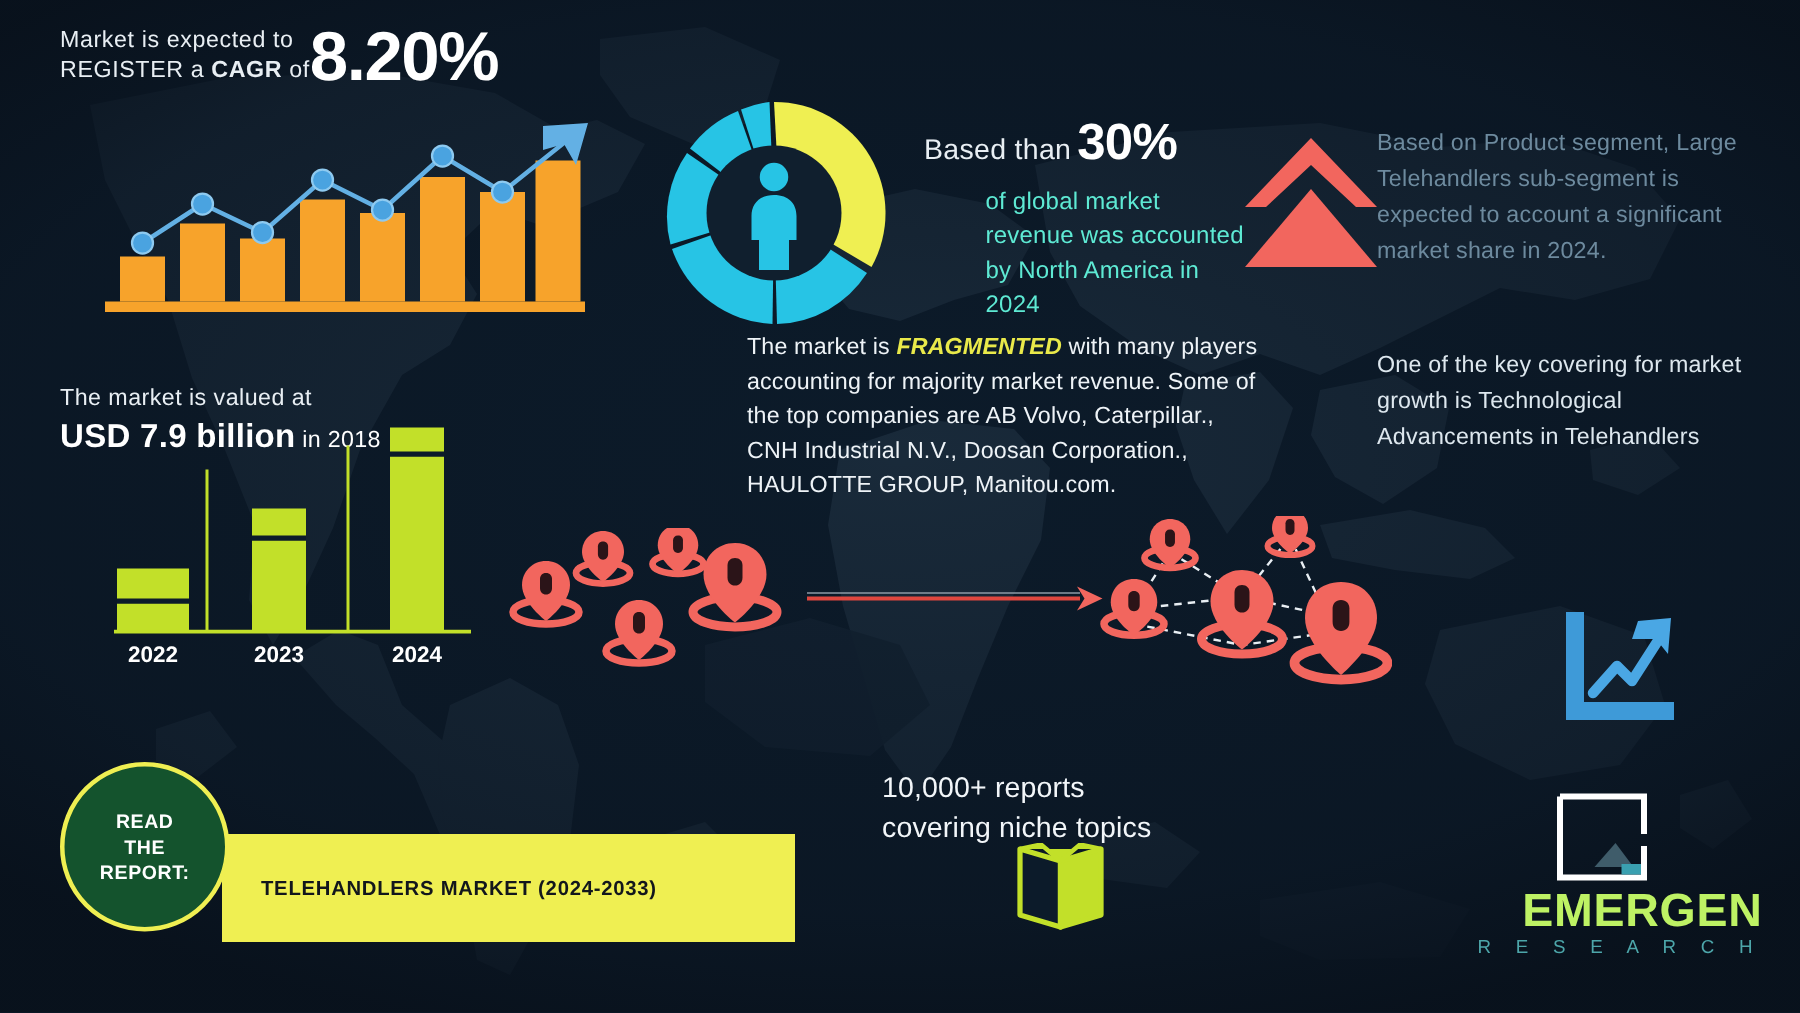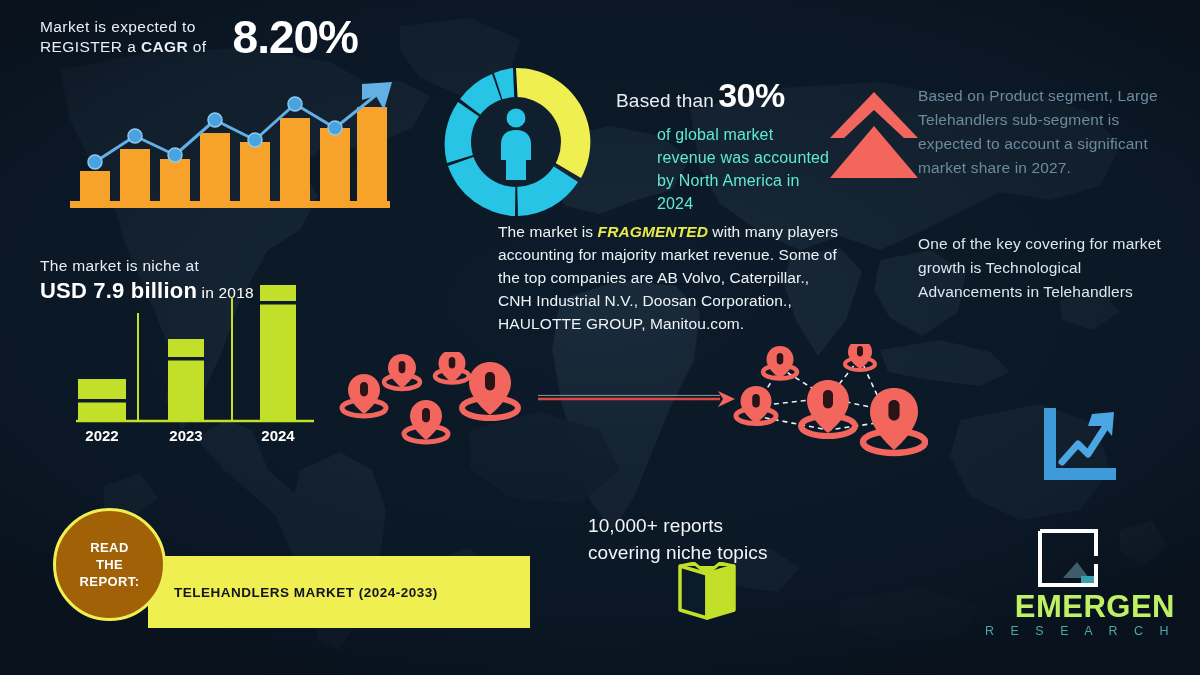--- a/index.html
+++ b/index.html
@@ -30,21 +30,21 @@
 
   
   #cagr-block { left:40px; top:14px; width:400px; }
   #cagr-lines { display:inline-block; vertical-align:middle; }
   #cagr-l1 { font-size:15.5px; letter-spacing:.4px; color:#e8eef3; line-height:20px; font-weight:400;}
   #cagr-l2 { font-size:15.5px; letter-spacing:.4px; color:#e8eef3; line-height:20px; font-weight:400;}
   #cagr-l2 b { font-weight:700; }
   #cagr-value {
     display:inline-block; vertical-align:middle;
     font-size:46px; font-weight:700; letter-spacing:-1px;
-    color:#ffffff; margin-left:26px; line-height:46px;text-align:center;
+    color:#ffffff; margin-left:0; line-height:46px;text-align:center;
   }
 
   
   #orange-chart { left:62px; top:78px; width:330px; height:135px; }
 
   
   #valued-block { left:40px; top:255px; width:300px; }
   #valued-l1 { font-size:15.5px; color:#e8eef3; line-height:22px; letter-spacing:.3px;}
   #valued-l2 { font-size:22px; font-weight:700; color:#ffffff; line-height:28px; letter-spacing:.2px;}
   #valued-l2 span.small { font-size:15.5px; font-weight:400; }
@@ -84,22 +84,22 @@
   
   #report-bar {
     left:148px; top:556px; width:382px; height:72px;
     background:#efef52;
   }
   #report-bar-label {
     position:absolute; left:26px; top:50%; transform:translateY(-50%);
     font-size:13.5px; font-weight:700; color:#12161c; letter-spacing:.5px; white-space:nowrap;
   }
   #report-circle {
-    left:53px; top:508px; width:113px; height:113px; border-radius:50%;
-    background:#a16207; border:3px solid #efef52;
+    left:40px; top:508px; width:113px; height:113px; border-radius:50%;
+    background:#14532d; border:3px solid #efef52;
     display:flex; align-items:center; justify-content:center; z-index:3;
   }
   #report-circle-text {
     font-size:13px; font-weight:700; color:#ffffff; text-align:center;
     line-height:17px; letter-spacing:.4px;
   }
 
   
   #reports-block { left:588px; top:512px; width:240px; }
   #reports-l1 { font-size:19px; color:#f2f6f9; line-height:27px; letter-spacing:.1px;}
@@ -191,21 +191,21 @@
       <circle cx="73" cy="58" r="7"></circle>
       <circle cx="113" cy="77" r="7"></circle>
       <circle cx="153" cy="42" r="7"></circle>
       <circle cx="193" cy="62" r="7"></circle>
       <circle cx="233" cy="26" r="7"></circle>
       <circle cx="273" cy="50" r="7"></circle>
     </g>
   </svg>
 
   <div class="abs" id="valued-block">
-    <div id="valued-l1">The market is niche at</div>
+    <div id="valued-l1">The market is valued at</div>
     <div id="valued-l2"><span>USD 7.9 billion</span><span class="small"> in 2018</span></div>
   </div>
 
   <svg class="abs" id="green-chart" viewBox="0 0 250 170">
     <g fill="#c2e029">
 
       <rect x="8" y="104" width="48" height="42"></rect>
       <rect x="8" y="124" width="48" height="3.5" fill="#0c1b2a"></rect>
 
       <rect x="98" y="64" width="36" height="82"></rect>
@@ -250,21 +250,21 @@
     <div id="pct-rest">of global market revenue was accounted by North America in 2024</div>
   </div>
 
   <div class="abs" id="frag-block"><span>The market is </span><b>FRAGMENTED</b><span> with many players accounting for majority market revenue. Some of the top companies are AB Volvo, Caterpillar., CNH Industrial N.V., Doosan Corporation., HAULOTTE GROUP, Manitou.com.</span></div>
 
   <svg class="abs" id="chevrons" viewBox="0 0 96 96">
     <path d="M48 6 L92 52 L78 52 L48 24 L18 52 L4 52 Z" fill="#f2665e"></path>
     <path d="M48 40 L92 92 L4 92 Z" fill="#f2665e"></path>
   </svg>
 
-  <div class="abs" id="prod-block">Based on Product segment, Large  Telehandlers sub-segment is expected to account a significant market share in 2027.</div>
+  <div class="abs" id="prod-block">Based on Product segment, Large  Telehandlers sub-segment is expected to account a significant market share in 2024.</div>
   <div class="abs" id="driver-block">One of the key covering for market growth is Technological Advancements in Telehandlers</div>
 
   <svg class="abs" id="pins-left" viewBox="0 0 190 104">
     <g>
       <ellipse cx="28" cy="56" rx="22" ry="8" fill="none" stroke="#f2665e" stroke-width="5"></ellipse>
       <path d="M28 22 c-9 0 -16 7 -16 16 c0 12 16 24 16 24 s16 -12 16 -24 c0 -9 -7 -16 -16 -16 z" fill="#f2665e"></path>
       <path d="M28 30 c-2.6 0 -4 1.8 -4 4 l0 6 c0 2.6 1.6 4.4 4 4.4 s4 -1.8 4 -4.4 l0 -6 c0 -2.2 -1.4 -4 -4 -4 z" fill="#2b1418"></path>
     </g>
     <g>
       <ellipse cx="66" cy="30" rx="18" ry="7" fill="none" stroke="#f2665e" stroke-width="4.5"></ellipse>

